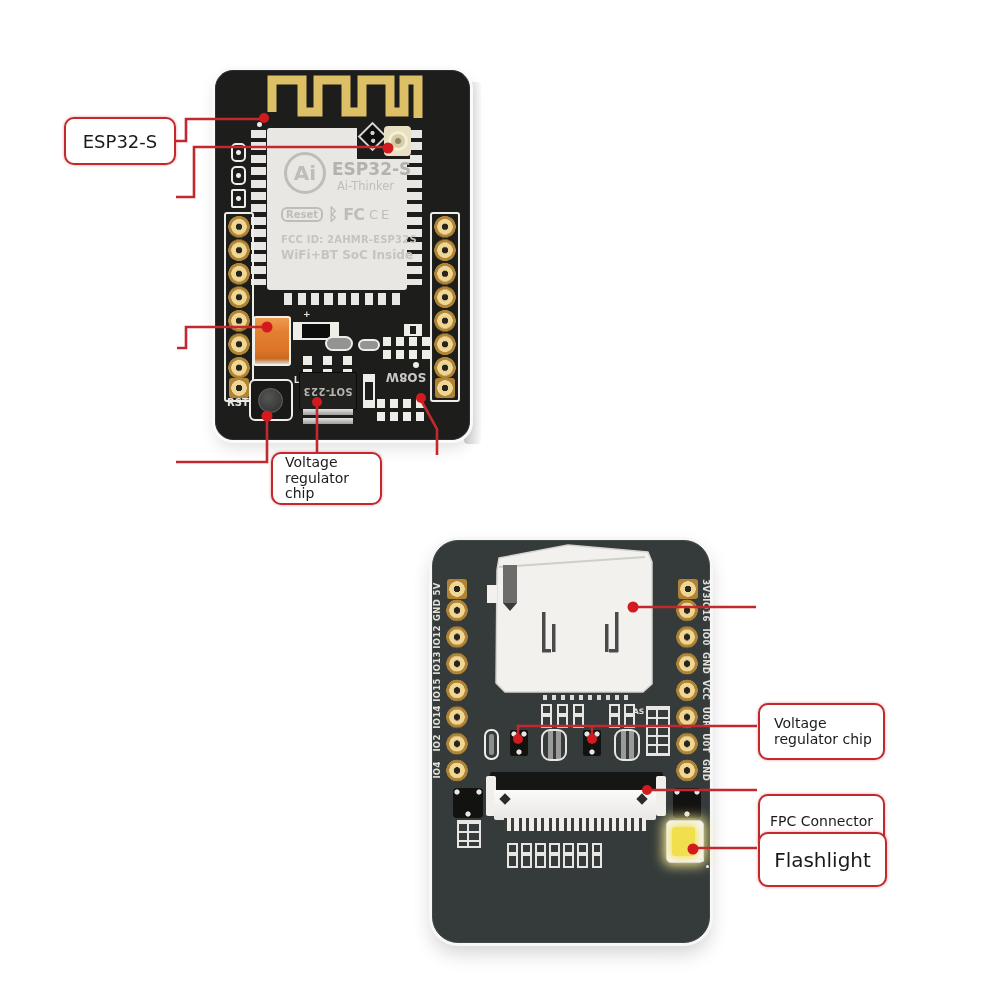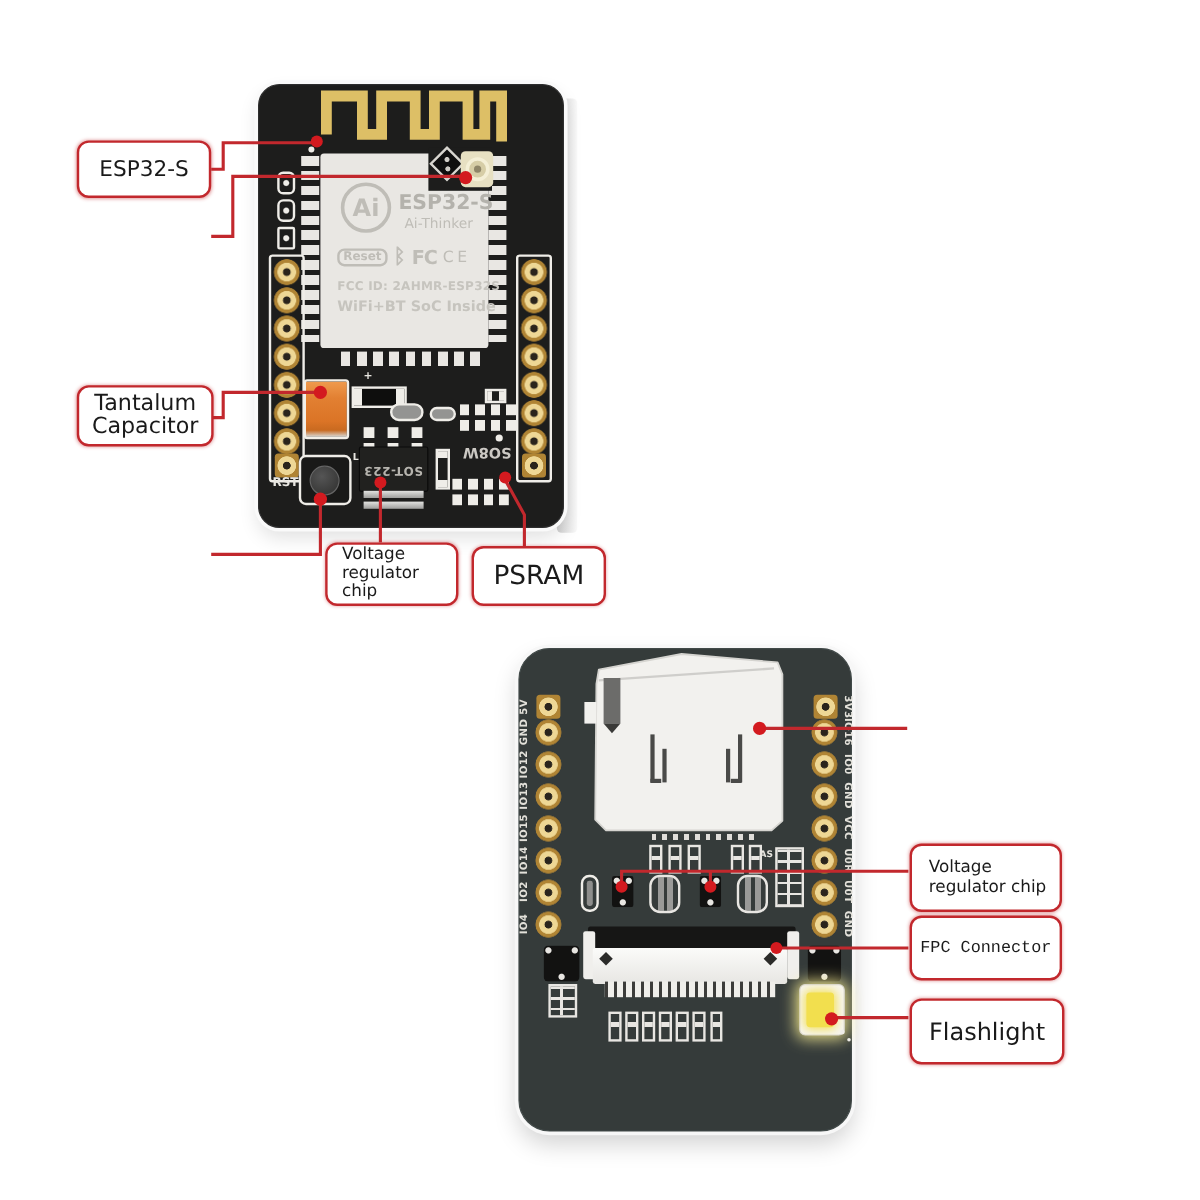--- a/index.html
+++ b/index.html
@@ -300,20 +300,18 @@
     <polyline points="592,726 592,736"></polyline>
     <circle class="cdot" cx="518" cy="739" r="5"></circle>
     <circle class="cdot" cx="592" cy="739" r="5"></circle>
     <polyline points="757,790 648,790"></polyline>
     <circle class="cdot" cx="647" cy="790" r="5"></circle>
     <polyline points="757,848 694,848"></polyline>
     <circle class="cdot" cx="693" cy="849" r="5.5"></circle>
   </svg>
 
   <div class="label-box" style="left:64px;top:117px;width:112px;height:48px;font-size:18px;">ESP32-S</div>
-  <div class="label-box" style="left:64px;top:321px;width:114px;height:51px;font-size:18.5px;line-height:1.0;">Tantalum Capacitor</div>
   <div class="label-box left-align" style="left:271px;top:452px;width:111px;height:53px;font-size:14px;line-height:1.12;padding-left:12px;">Voltage regulator chip</div>
-  <div class="label-box" style="left:393px;top:455px;width:112px;height:50px;font-size:22px;">PSRAM</div>
   <div class="label-box left-align" style="left:758px;top:703px;width:127px;height:57px;font-size:14px;line-height:1.12;padding-left:14px;">Voltage regulator chip</div>
-  <div class="label-box" style="left:758px;top:763px;width:127px;height:54px;font-size:14px;font-family:Liberation Mono, monospace;">FPC Connector</div>
+  <div class="label-box" style="left:758px;top:794px;width:127px;height:54px;font-size:14px;">FPC Connector</div>
   <div class="label-box" style="left:758px;top:832px;width:129px;height:55px;font-size:20px;">Flashlight</div>
 
 </div>
 
 </body></html>

